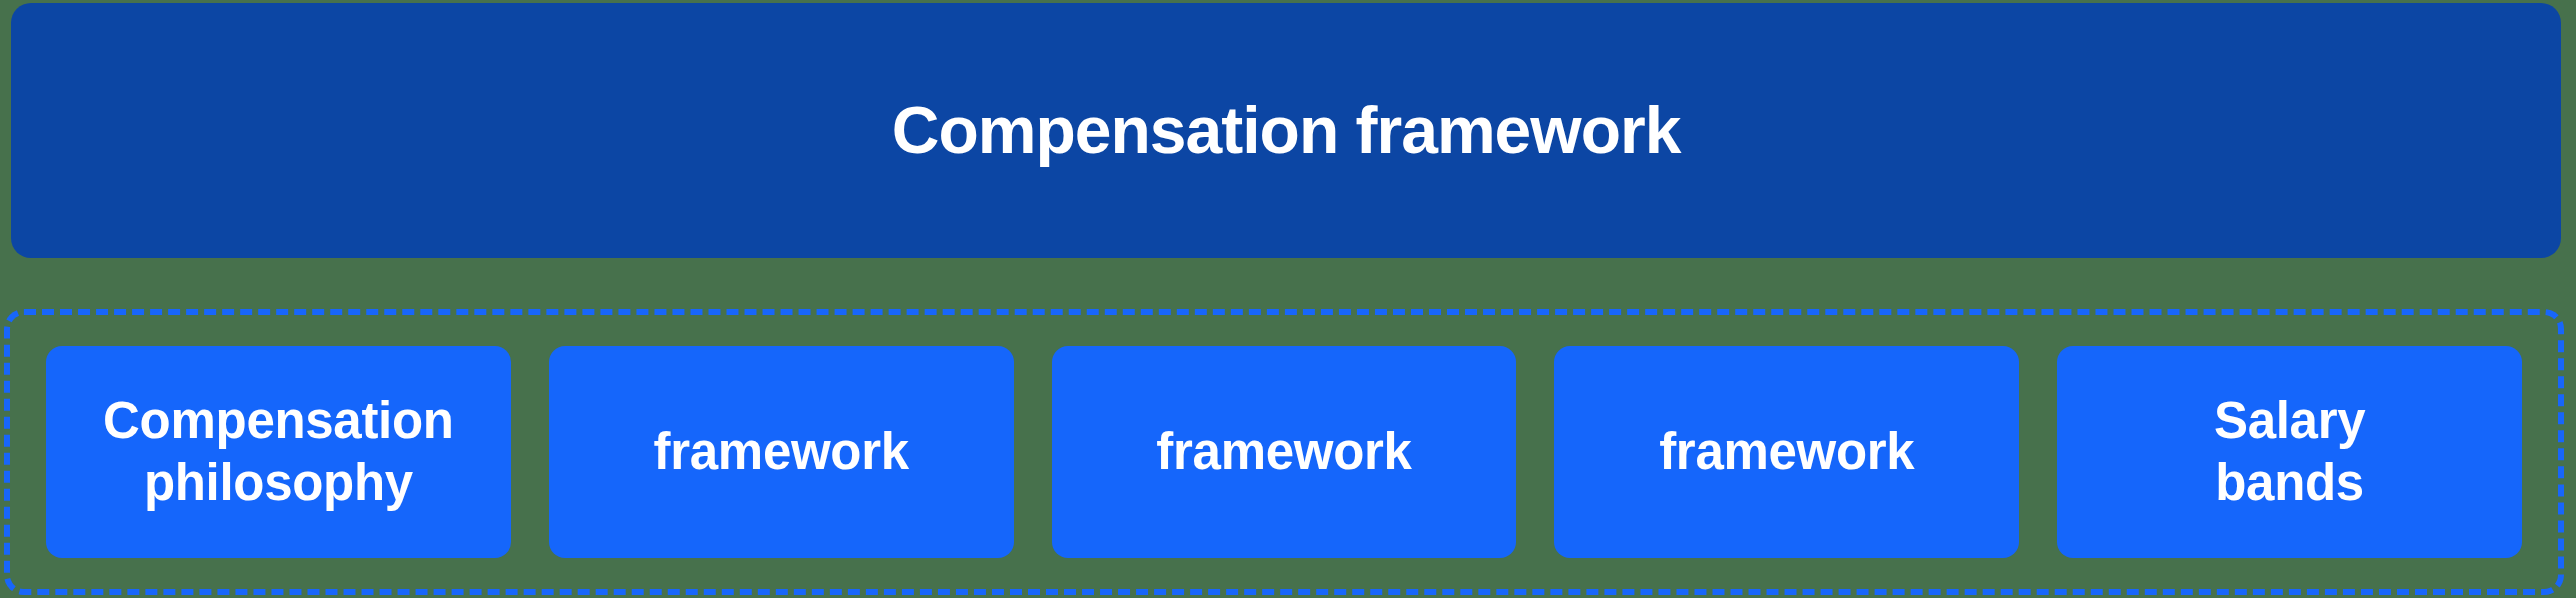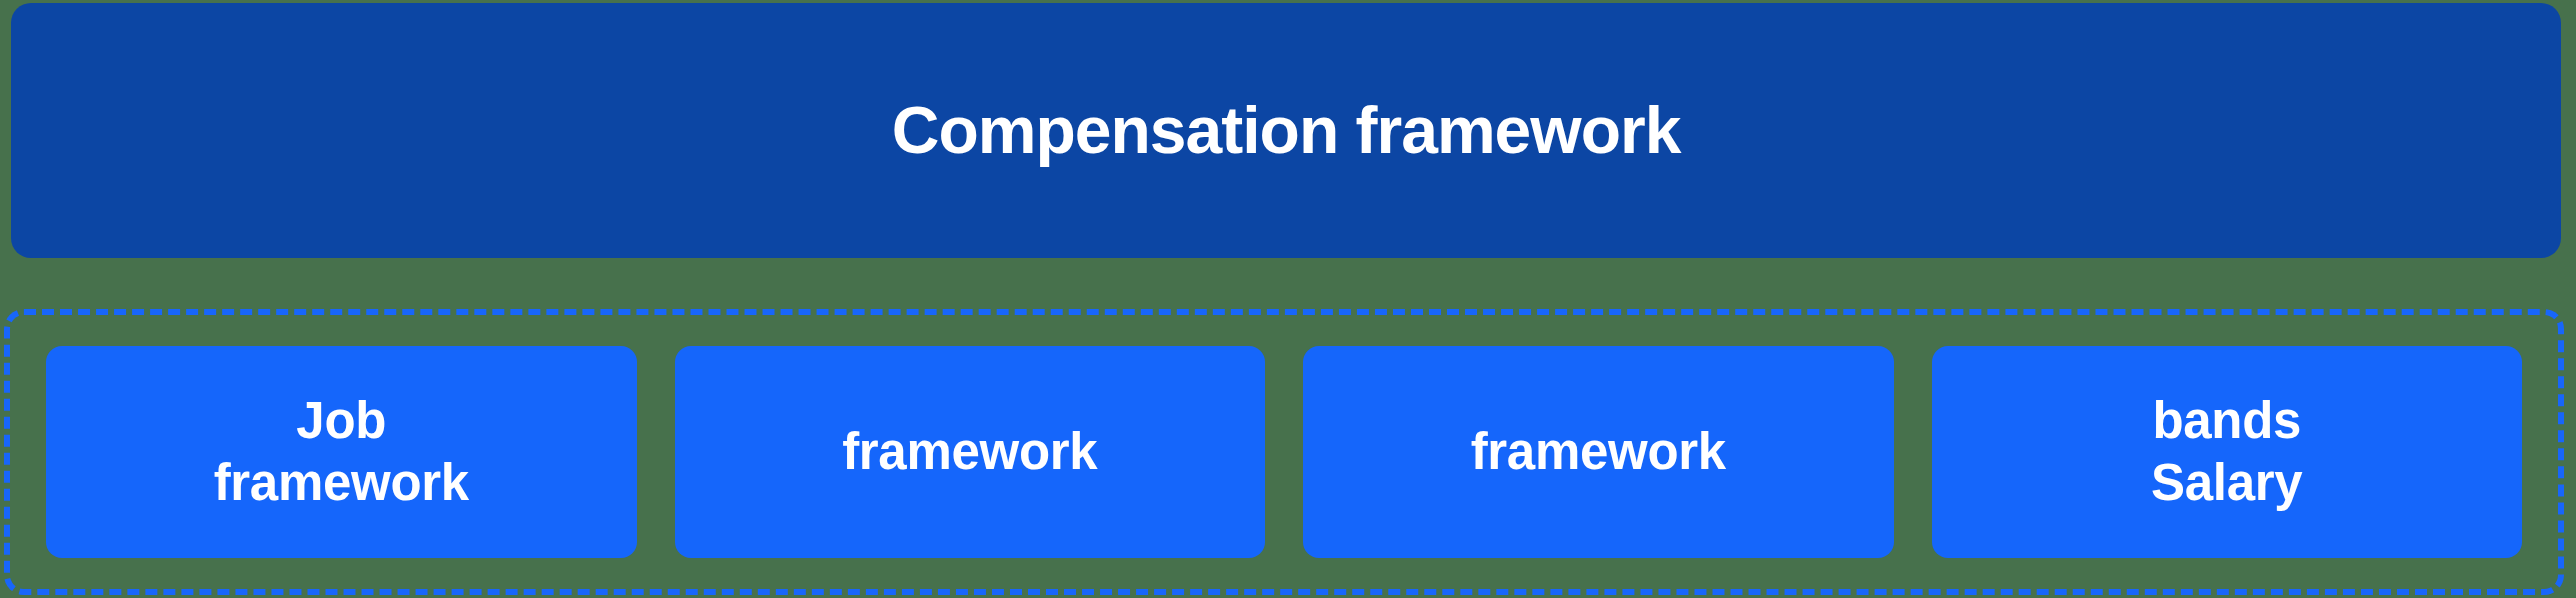--- a/index.html
+++ b/index.html
@@ -83,42 +83,47 @@
 <body>
 
 <div class="stage">
 
   <div class="header-box">
     <div class="header-title">Compensation framework</div>
   </div>
 
   <div class="components-container">
 
+    <div class="component-box">
+      <div class="component-label">
+        <span>Compensation</span>
+        <span>philosophy</span>
+      </div>
+    </div>
 
     <div class="component-box">
       <div class="component-label">
-        <span>Job</span>
         <span>framework</span>
       </div>
     </div>
 
     <div class="component-box">
       <div class="component-label">
         <span>framework</span>
       </div>
     </div>
 
     <div class="component-box">
       <div class="component-label">
         <span>framework</span>
       </div>
     </div>
 
     <div class="component-box">
       <div class="component-label">
+        <span>Salary</span>
         <span>bands</span>
-        <span>Salary</span>
       </div>
     </div>
 
   </div>
 </div>
 
 
 </body></html>

